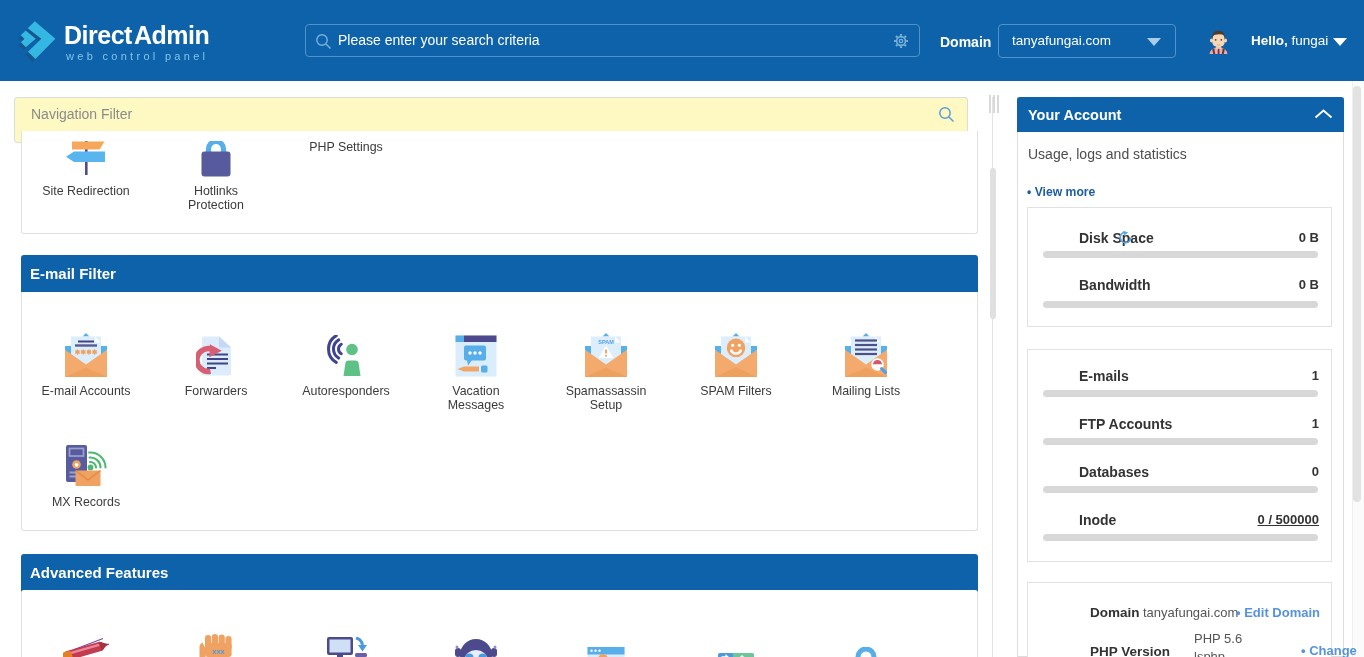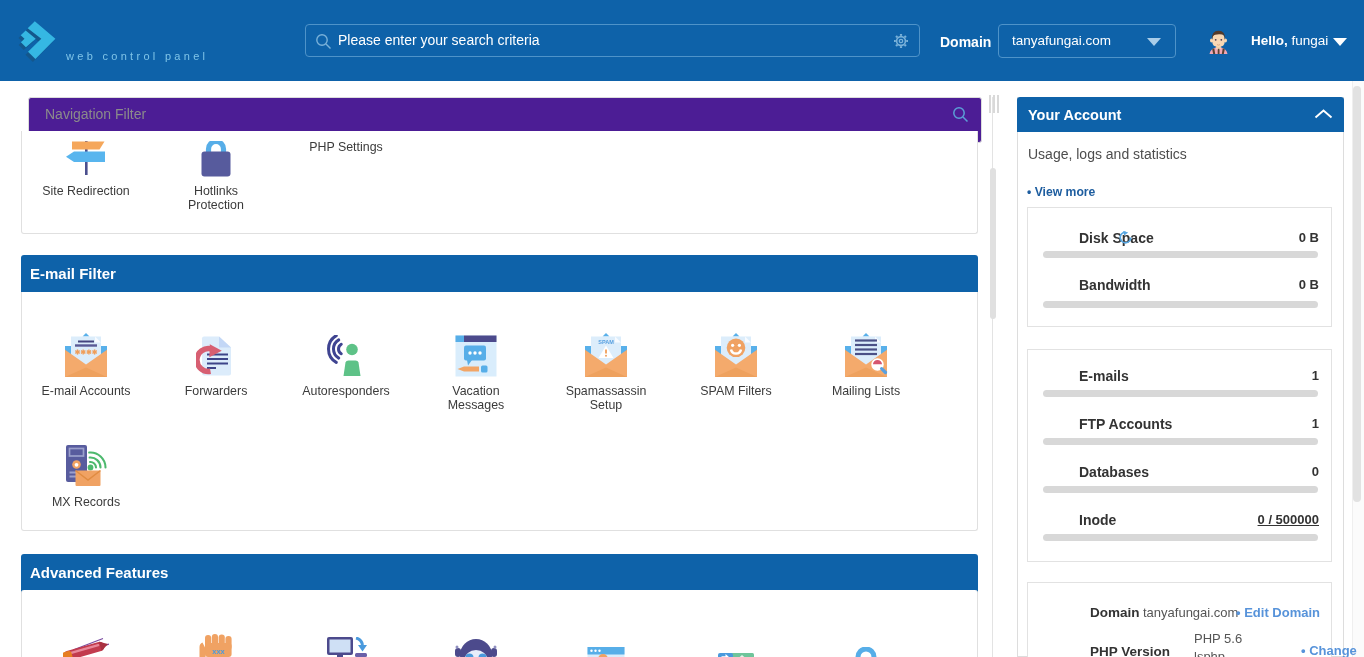--- a/index.html
+++ b/index.html
@@ -17,22 +17,22 @@
   border:1px solid #4e93c9; border-radius:4px; }
 #sbox .ph { position:absolute; left:32px; top:7px; color:#fff; font-size:14px; }
 #domlbl { position:absolute; left:940px; top:34px; color:#fff; font-weight:bold; font-size:14px; }
 #ddrop { position:absolute; left:998px; top:24px; width:178px; height:34px;
   border:1px solid #4e93c9; border-radius:4px; color:#fff; font-size:13.5px; }
 #ddrop span { position:absolute; left:13px; top:8px; }
 .caret { width:0; height:0; border-left:7px solid transparent; border-right:7px solid transparent;
   border-top:8px solid #a9cde9; position:absolute; }
 #hello { position:absolute; left:1251px; top:33px; color:#fff; font-size:13.5px; }
 
-#navf { position:absolute; left:28px; top:97px; width:954px; height:46px;
-  border:1px solid #dcdcdc; border-radius:3px; background:#4c1d95; }
+#navf { position:absolute; left:14px; top:97px; width:954px; height:46px;
+  border:1px solid #dcdcdc; border-radius:3px; background:#fef9c3; }
 #navf span { position:absolute; left:16px; top:8px; color:#8b8b8b; font-size:14px; }
 .card { position:absolute; left:21px; width:957px; background:#fff;
   border:1px solid #e0e0e0; border-radius:3px; }
 .sechdr { position:absolute; left:21px; width:957px; height:48px; background:#0e62a9;
   border-radius:3px 3px 0 0; color:#fff; font-weight:bold; font-size:15px; }
 .sechdr span { position:absolute; left:9px; top:10px; }
 .cell { position:absolute; width:130px; text-align:center; }
 .cell .lbl { color:#3b3b3b; font-size:12.4px; line-height:13.5px; margin-top:0px; }
 .ih { height:53px; } .ih2 { height:52px; }
 
@@ -61,20 +61,21 @@
   <svg id="logo" width="42" height="46" viewBox="0 0 42 46" style="overflow:visible">
     <g fill="#14578c">
       <polygon points="16.3,7.3 36.9,24.8 16.9,45.1 9.5,37.8 22.8,24.8 9.2,14.3"></polygon>
       <polygon points="7.5,16.2 17.5,24.5 7.7,32.9 2.7,28 6.3,24.5 2.5,20.9"></polygon>
     </g>
     <g fill="#35b7e3">
       <polygon points="18.8,4.3 39.4,21.8 19.4,42.1 12,34.8 25.3,21.8 11.7,11.3"></polygon>
       <polygon points="9.7,13.5 19.7,21.8 9.9,30.2 4.9,25.3 8.5,21.8 4.7,18.2"></polygon>
     </g>
   </svg>
+  <div id="daname">Direct<span style="margin-left:2px">Admin</span></div>
   <div id="dasub">web control panel</div>
   <div id="sbox">
     <svg style="position:absolute;left:9px;top:8px" width="17" height="17" viewBox="0 0 17 17">
       <circle cx="7" cy="7" r="5.2" fill="none" stroke="#79b1d9" stroke-width="1.4"></circle>
       <line x1="11" y1="11" x2="15.5" y2="15.5" stroke="#79b1d9" stroke-width="1.4"></line>
     </svg>
     <span class="ph">Please enter your search criteria</span>
     <svg style="position:absolute;right:10px;top:8px" width="16" height="16" viewBox="0 0 16 16">
       <g stroke="#79b1d9" fill="none">
         <circle cx="8" cy="8" r="4.4" stroke-width="1.6"></circle>

